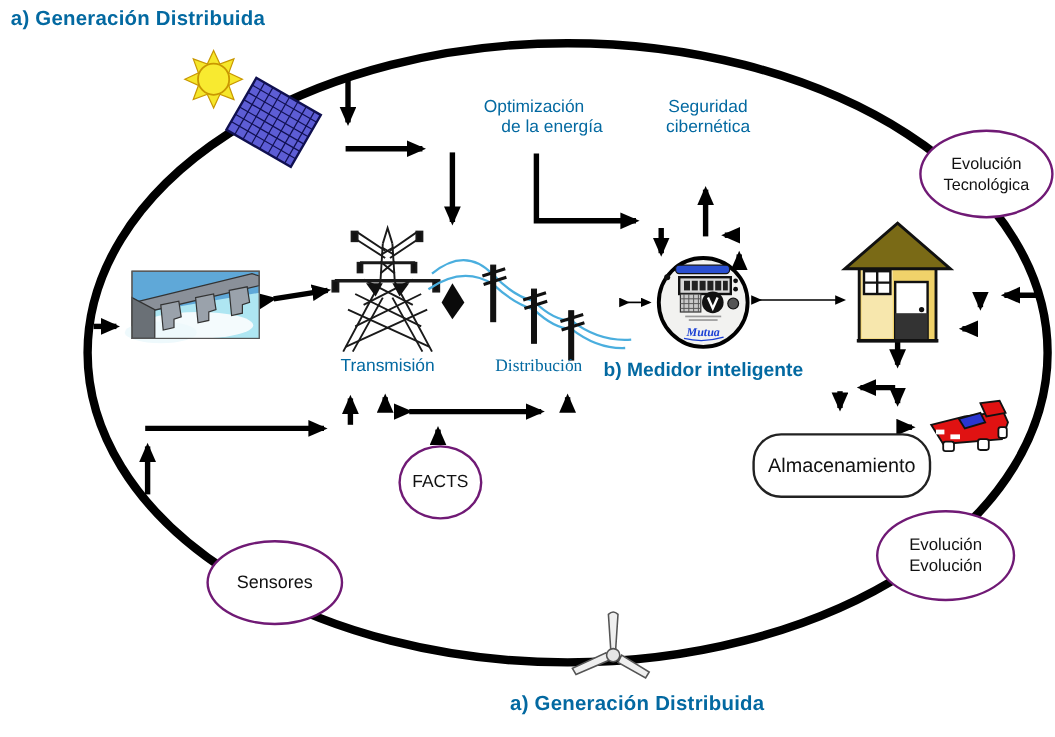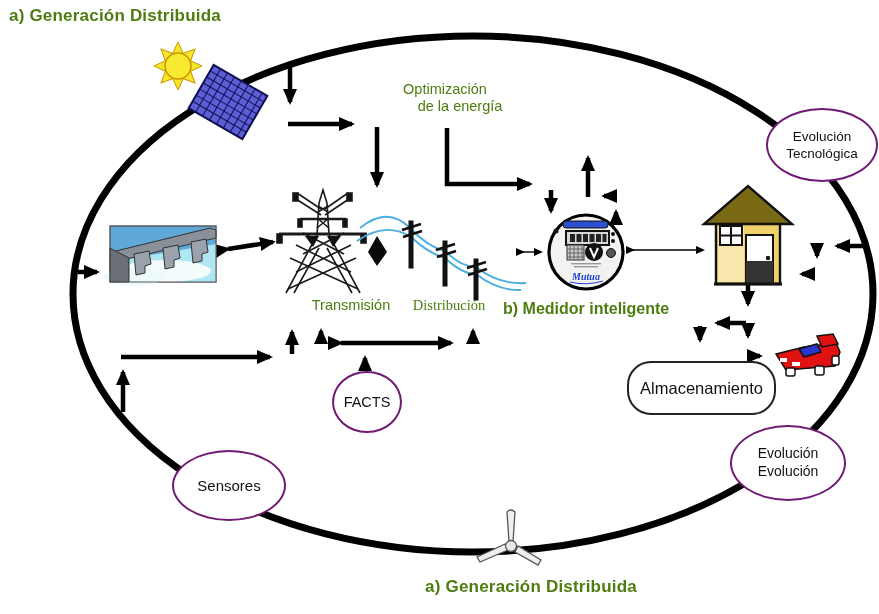--- a/index.html
+++ b/index.html
@@ -1,19 +1,19 @@
 <!DOCTYPE html>
 <html><head>
 <meta charset="utf-8">
 <style>
   html,body{margin:0;padding:0;background:#fff;}
   #stage{position:relative;width:879px;height:614px;background:#fff;overflow:hidden;
          font-family:"Liberation Sans",sans-serif;color:#111;}
   #diagram-svg{position:absolute;left:0;top:0;z-index:1;}
-  .lbl{position:absolute;z-index:3;white-space:nowrap;color:#4d7c0f;}
+  .lbl{position:absolute;z-index:3;white-space:nowrap;color:#0369a1;}
   .title{font-weight:bold;font-size:17px;letter-spacing:.2px;}
   .plain{font-size:14.5px;text-align:center;line-height:1.18;}
   .bold{font-weight:bold;font-size:16px;}
   .bubble{position:absolute;z-index:4;background:#fff;border:2px solid #701a75;border-radius:50%;
           display:flex;flex-direction:column;align-items:center;justify-content:center;
           font-size:13.5px;line-height:1.28;text-align:center;}
   .box{position:absolute;z-index:4;background:#fff;border:2px solid #222;
        display:flex;align-items:center;justify-content:center;font-size:16.5px;}
   .center{transform:translateX(-50%);}
 </style>
@@ -215,22 +215,26 @@
     </g>
   </svg>
 
   <div class="lbl title" style="left:9px;top:6px;">a) Generación Distribuida</div>
 
   <div class="lbl plain" style="left:445px;top:81px;">
     <div class="center" style="position:relative;">Optimización</div>
     <div class="center" style="position:relative;margin-left:15px;">de la energía</div>
   </div>
 
-
-  <div class="lbl plain center" style="left:323px;top:297px;margin-left:28px;">Transmisión</div>
+  <div class="lbl plain" style="left:590px;top:81px;">
+    <div class="center" style="position:relative;">Seguridad</div>
+    <div class="center" style="position:relative;">cibernética</div>
+  </div>
+
+  <div class="lbl plain center" style="left:323px;top:297px;">Transmisión</div>
 
   <div class="lbl plain center" style="left:449px;top:297px;font-family:Liberation Serif, serif;">Distribución</div>
 
   <div class="lbl bold" style="left:503px;top:300px;text-align:center;">b) Medidor inteligente</div>
 
   <div class="box" style="left:627px;top:361px;width:145px;height:50px;border-radius:24px;">
     <span>Almacenamiento</span>
   </div>
 
   <div class="bubble" style="left:766px;top:108px;width:108px;height:70px;">

